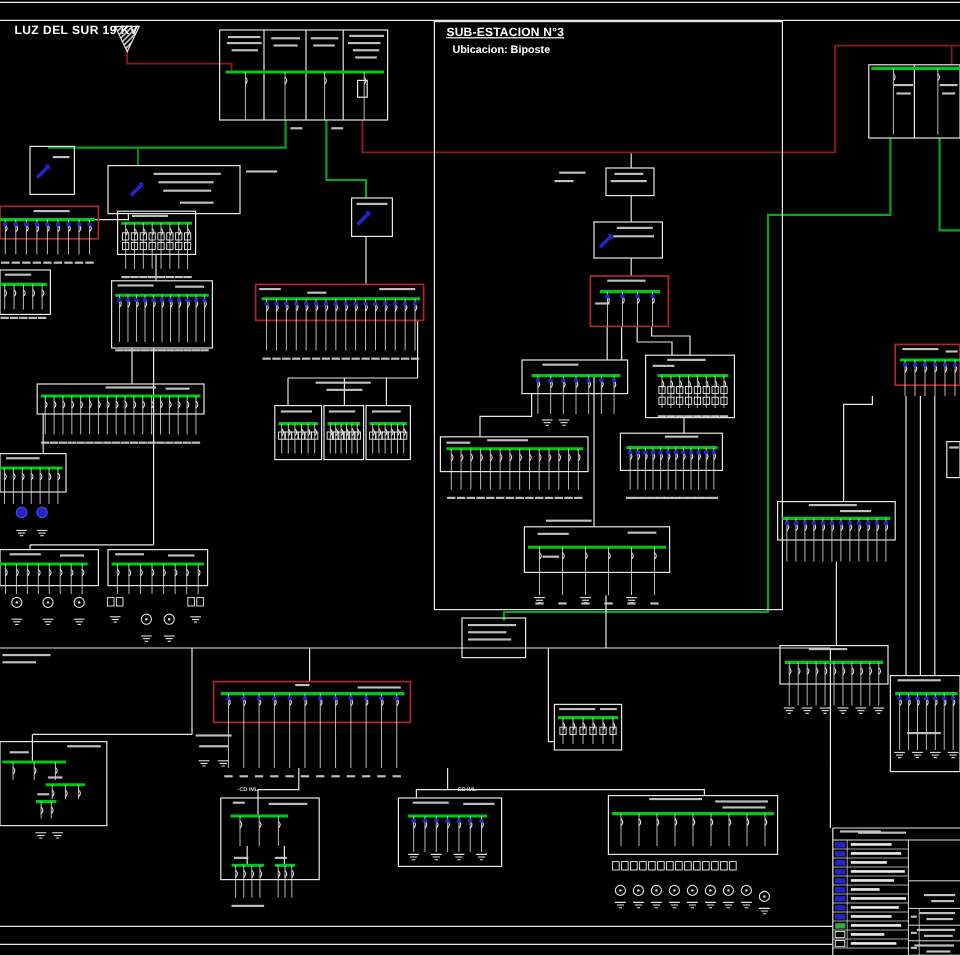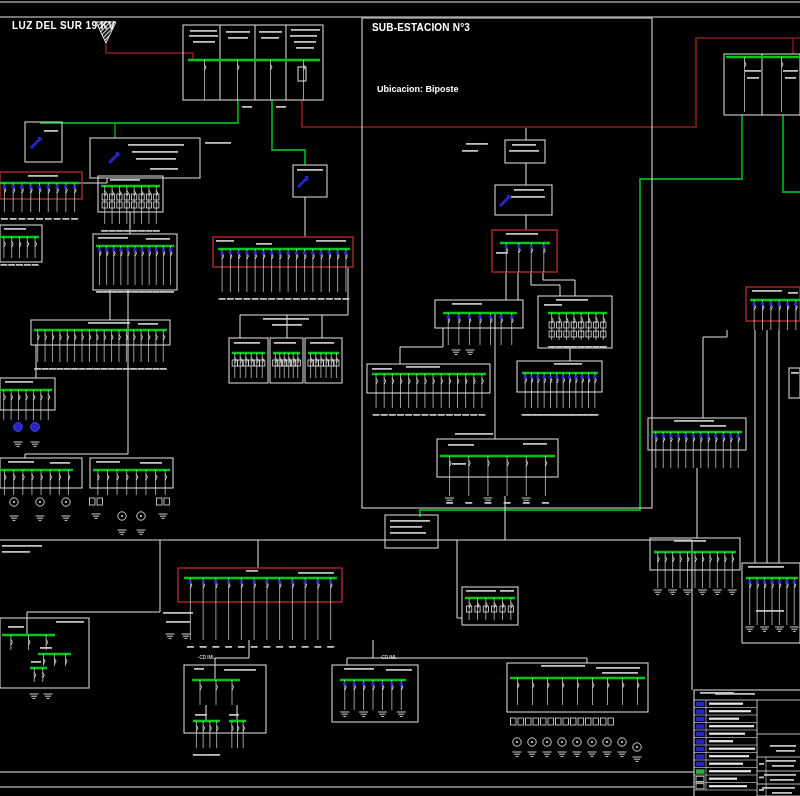--- a/index.html
+++ b/index.html
@@ -1,22 +1,22 @@
 <!DOCTYPE html>
 <html><head>
 <meta charset="utf-8">
 <style>
   html,body{margin:0;padding:0;background:#000;}
   body{width:800px;height:796px;overflow:hidden;font-family:"Liberation Sans",sans-serif;}
   #stage{position:relative;width:800px;height:796px;background:#000;}
   #diagram{position:absolute;left:0;top:0;}
   .cadlabel{position:absolute;color:#fff;font-weight:bold;white-space:nowrap;}
   #lbl-utility{left:12px;top:20px;font-size:10px;letter-spacing:.4px;}
-  #lbl-substation{left:372px;top:22px;font-size:10px;letter-spacing:.2px;}
-  #lbl-ubicacion{left:377px;top:36px;font-size:9px;margin-top:48px;}
+  #lbl-substation{left:372px;top:22px;font-size:10px;letter-spacing:.2px;text-decoration:underline;}
+  #lbl-ubicacion{left:377px;top:36px;font-size:9px;}
 </style>
 </head>
 <body>
 
 <div id="stage">
   <svg id="diagram" width="800" height="796" viewBox="0 0 800 796">
       <polyline points="0,2 800,2" fill="none" stroke="#e6e6e6" stroke-width="1"></polyline>
       <polyline points="0,17 800,17" fill="none" stroke="#e6e6e6" stroke-width="1"></polyline>
       <polyline points="0,772 694,772" fill="none" stroke="#e6e6e6" stroke-width="1"></polyline>
       <polyline points="0,787 694,787" fill="none" stroke="#e6e6e6" stroke-width="1"></polyline>

